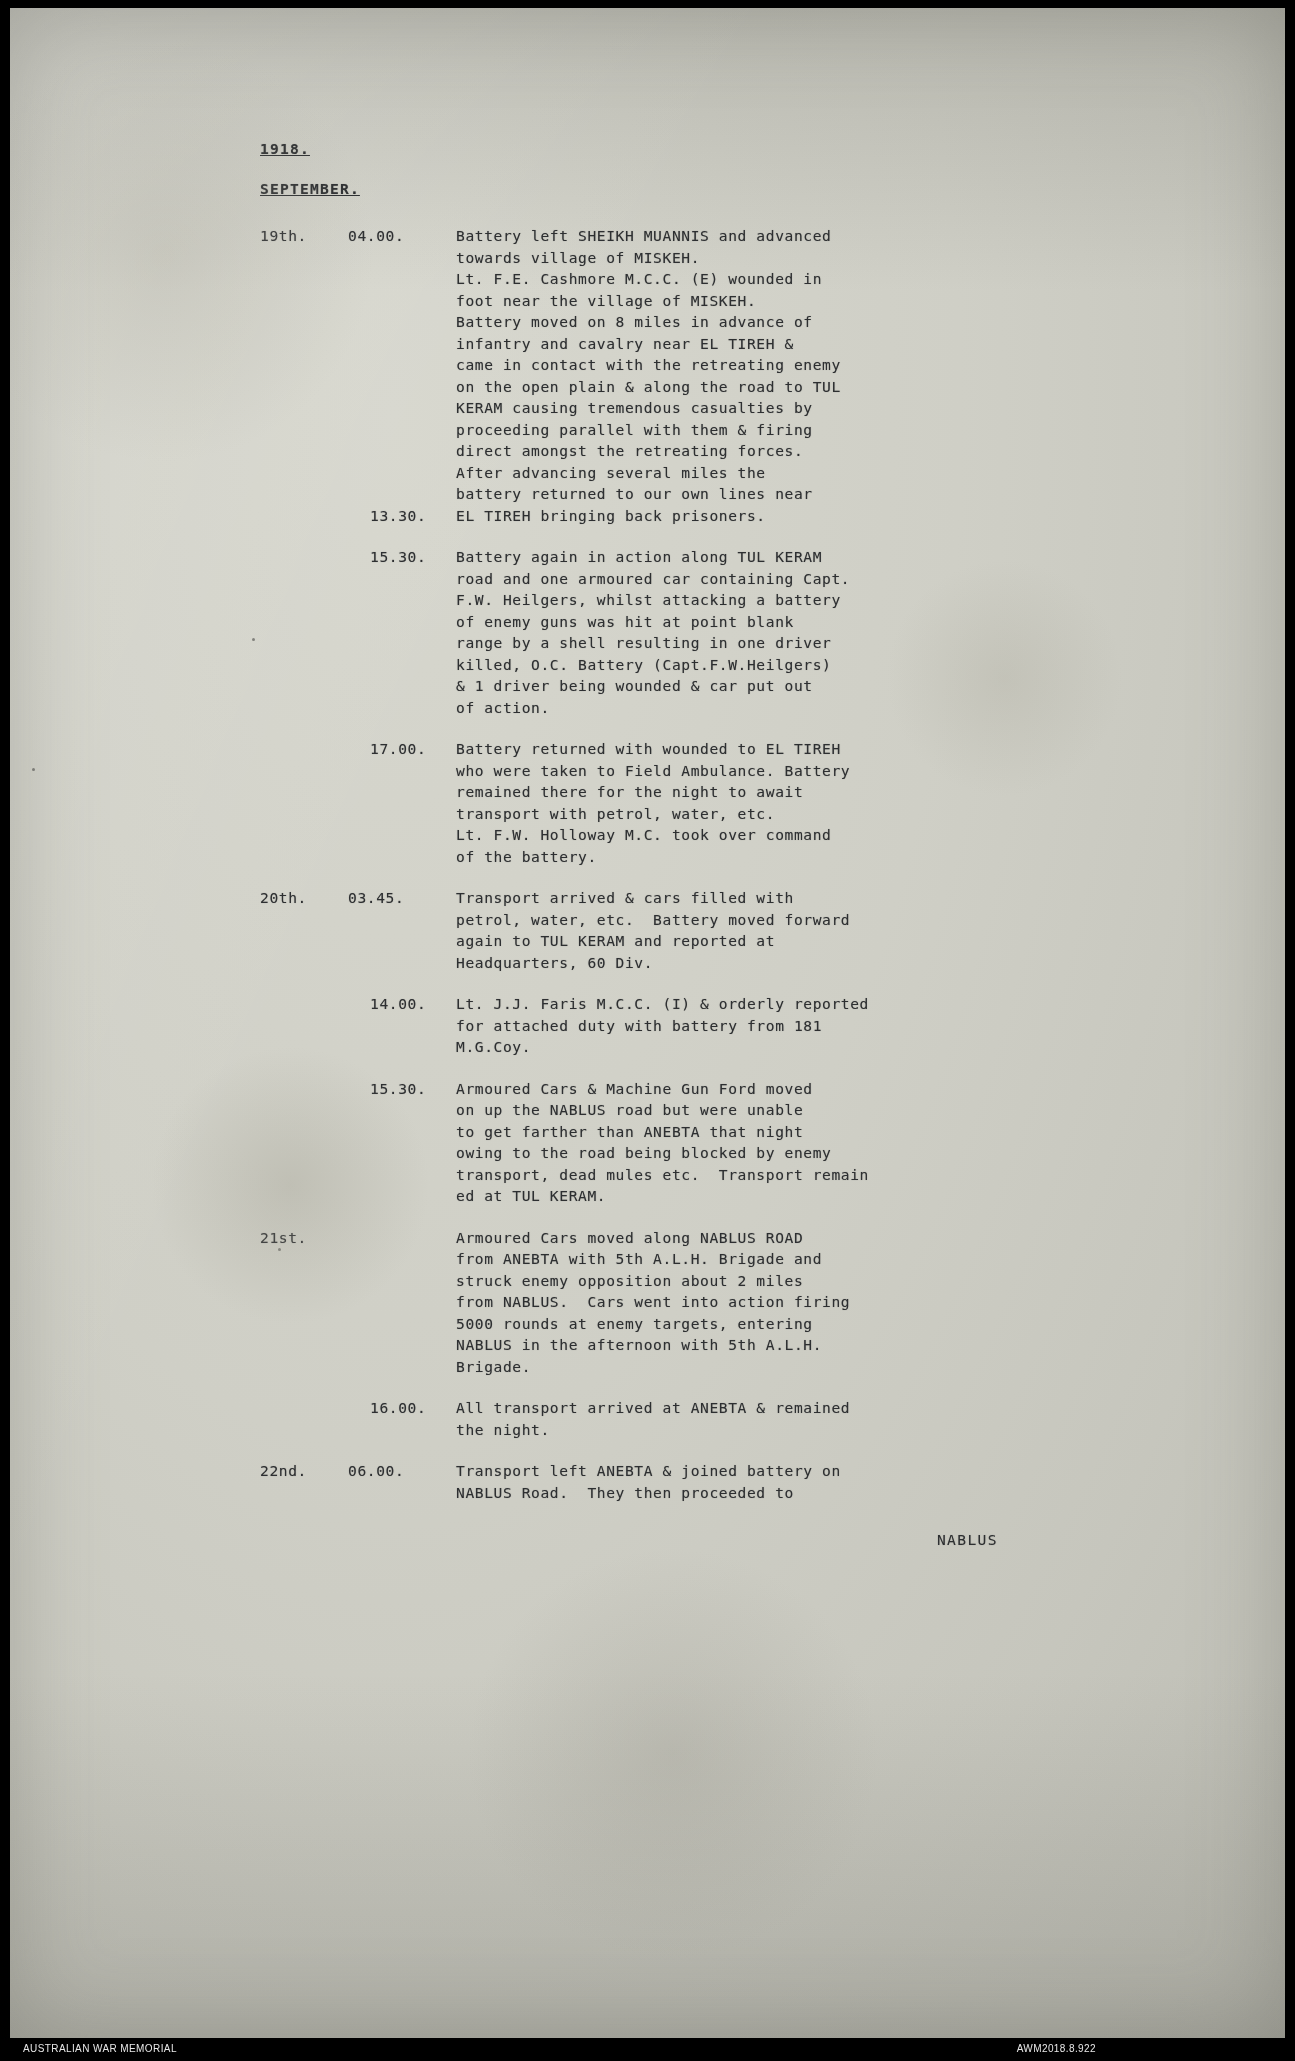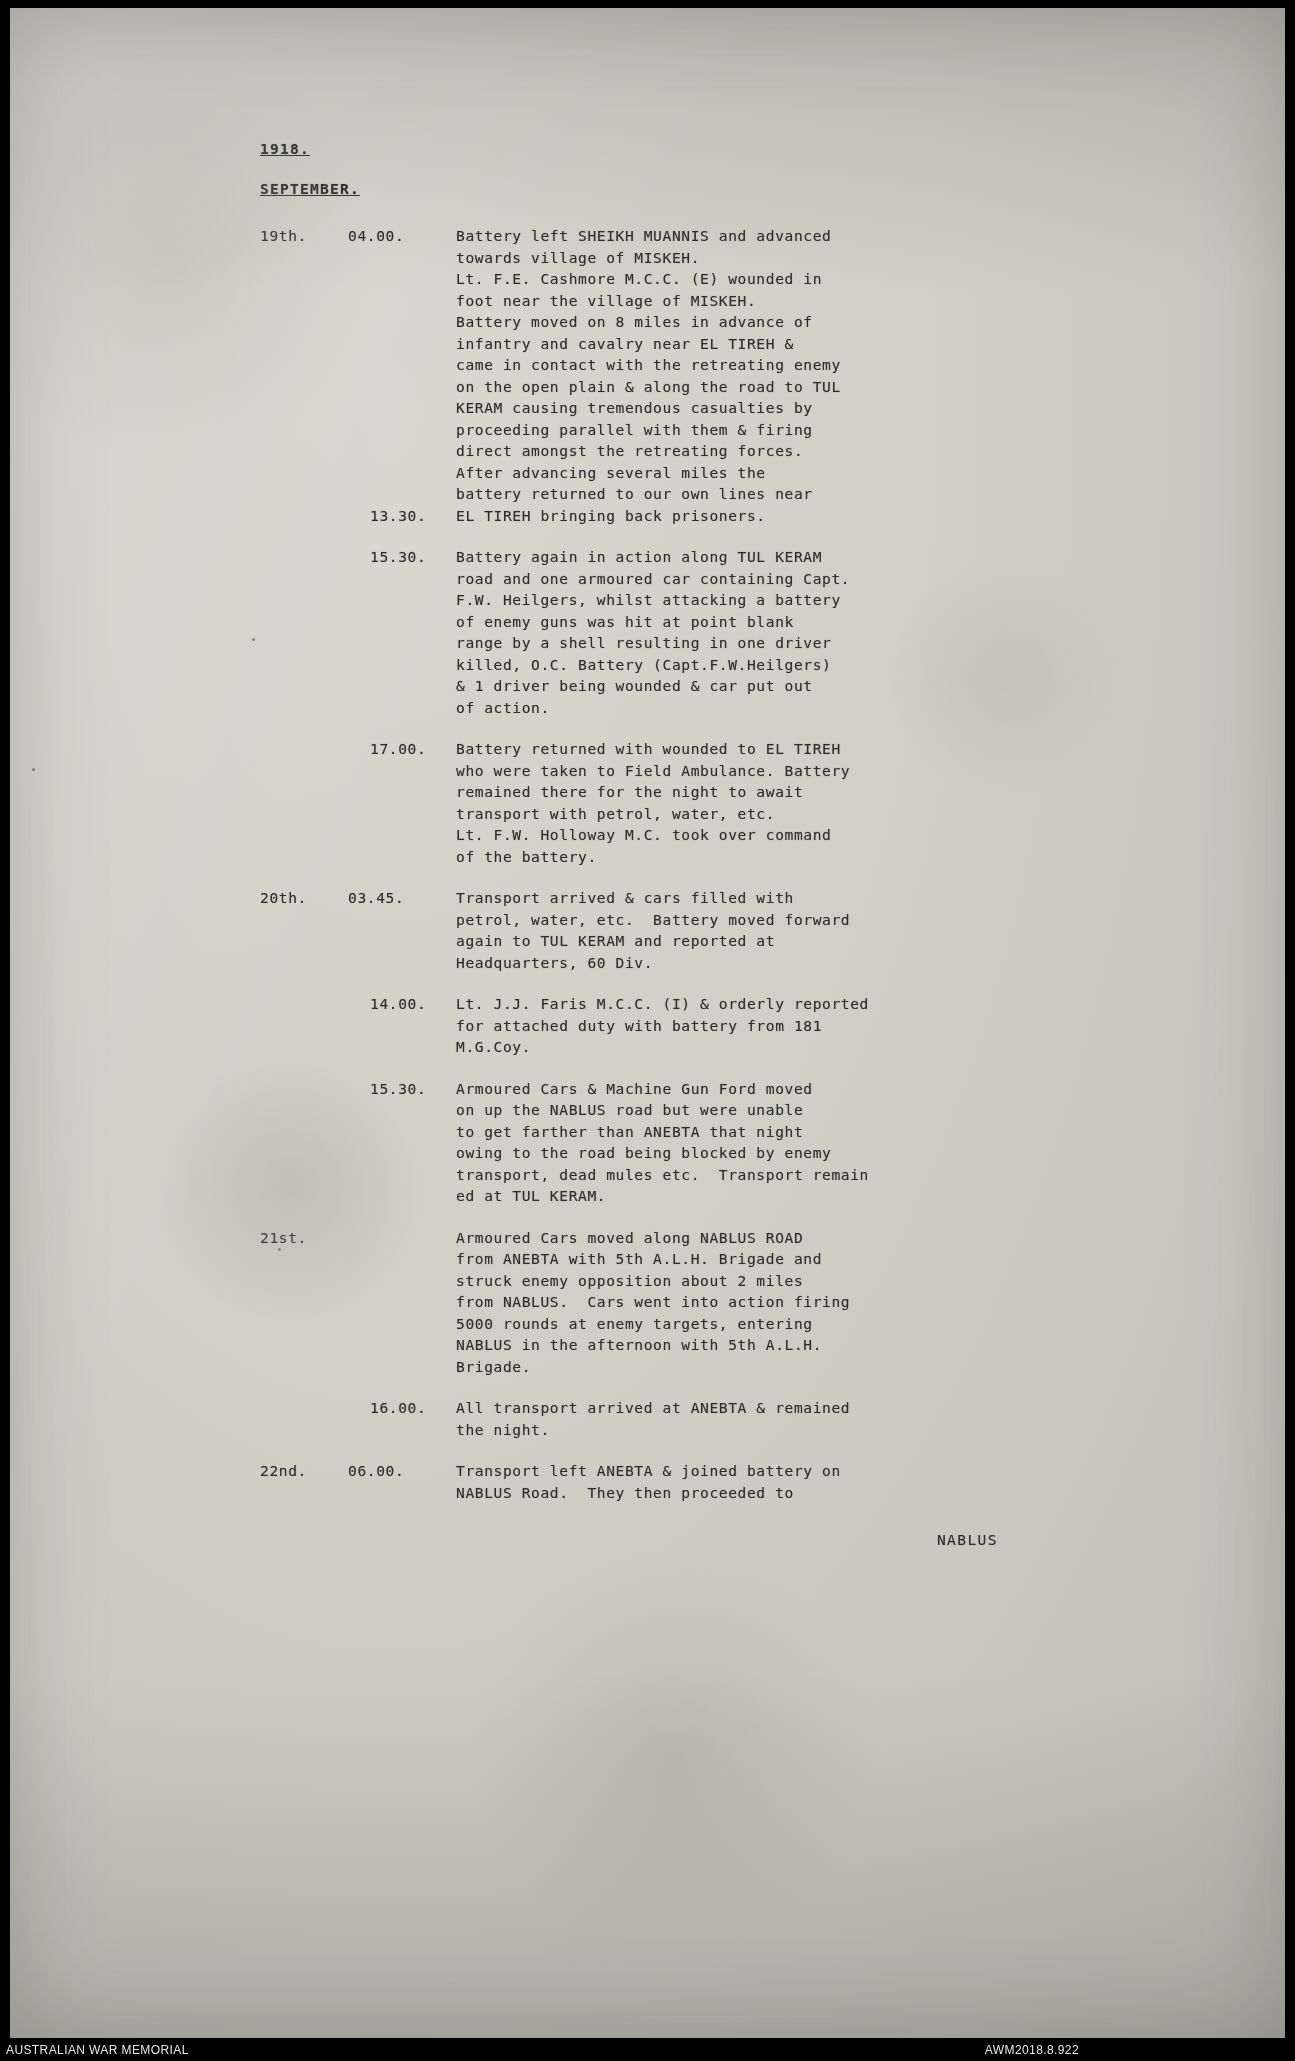--- a/index.html
+++ b/index.html
@@ -123,28 +123,28 @@
   .trailing {
     margin-top: 26px;
     text-align: right;
     padding-right: 22px;
     letter-spacing: 1.4px;
   }
 
   
   .footer {
     position: absolute;
-    left: 0;
+    left: 17px;
     bottom: 0;
     width: 1087px;
     height: 23px;
     background: #000;
     color: #e8e8e8;
     font-family: "Liberation Sans", sans-serif;
-    font-size: 12px;
+    font-size: 10px;
     letter-spacing: 0.4px;
   }
   .footer .left {
     position: absolute;
     left: 6px;
     top: 5px;
   }
   .footer .right {
     position: absolute;
     right: 8px;

